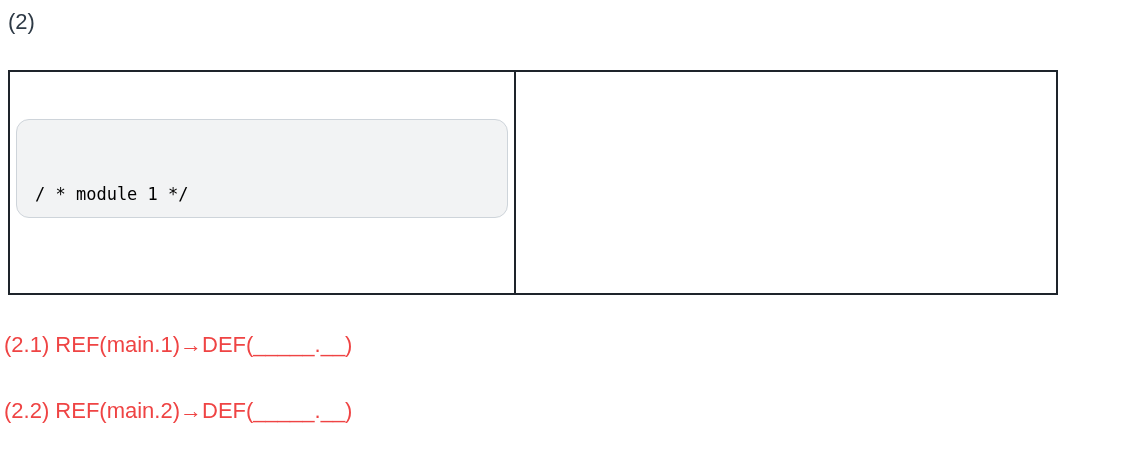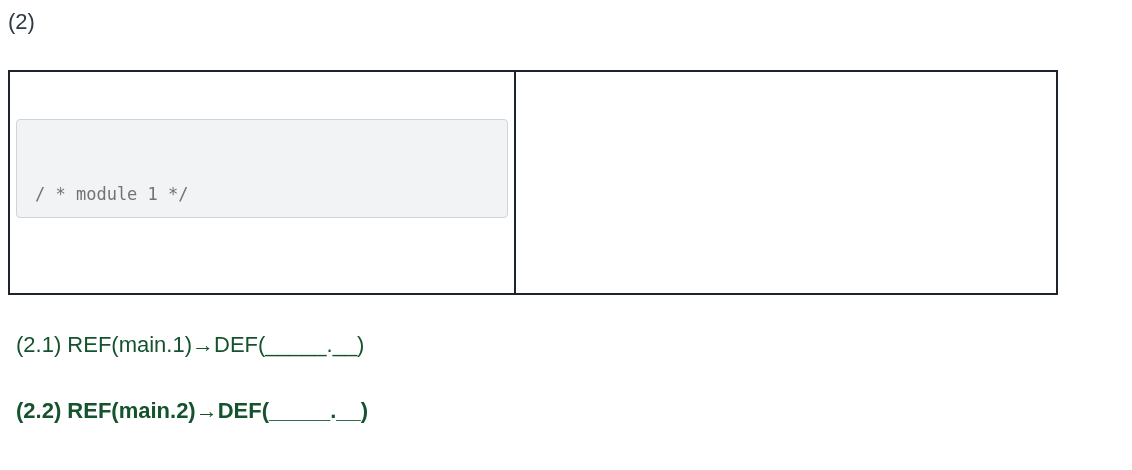--- a/index.html
+++ b/index.html
@@ -48,26 +48,26 @@
     border-right: 2px solid #1e242b;
   }
   .module-cell.right {
     flex: 1 1 auto;
   }
 
   .code-box {
     position: absolute;
     background: #f2f3f4;
     border: 1px solid #ced4da;
-    border-radius: 4px;
+    border-radius: 13px;
     box-sizing: border-box;
     font-family: "DejaVu Sans Mono", monospace;
     font-size: 17px;
     line-height: 24px;
-    color: #737373;
+    color: #000000;
     white-space: pre;
     padding: 14px 18px;
     overflow: hidden;
   }
   .module-cell.left .code-box {
     left: 6px;
     top: 47px;
     width: 492px;
     height: 99px;
   }
@@ -78,28 +78,28 @@
     height: 122px;
   }
 
   .code-line {
     display: block;
     white-space: pre;
   }
 
   .answer-line {
     position: absolute;
-    left: 16px;
+    left: 4px;
     font-size: 22px;
     line-height: 30px;
-    color: #14532d;
+    color: #ef4444;
     white-space: pre;
   }
   .answer-line.a1 { top: 330px; }
-  .answer-line.a2 { top: 396px; font-weight: bold; }
+  .answer-line.a2 { top: 396px; }
 </style>
 </head>
 <body>
 
 <div class="question-number">(2)</div>
 
 <div class="module-table">
 
   <div class="module-cell left">
     <div class="code-box">

